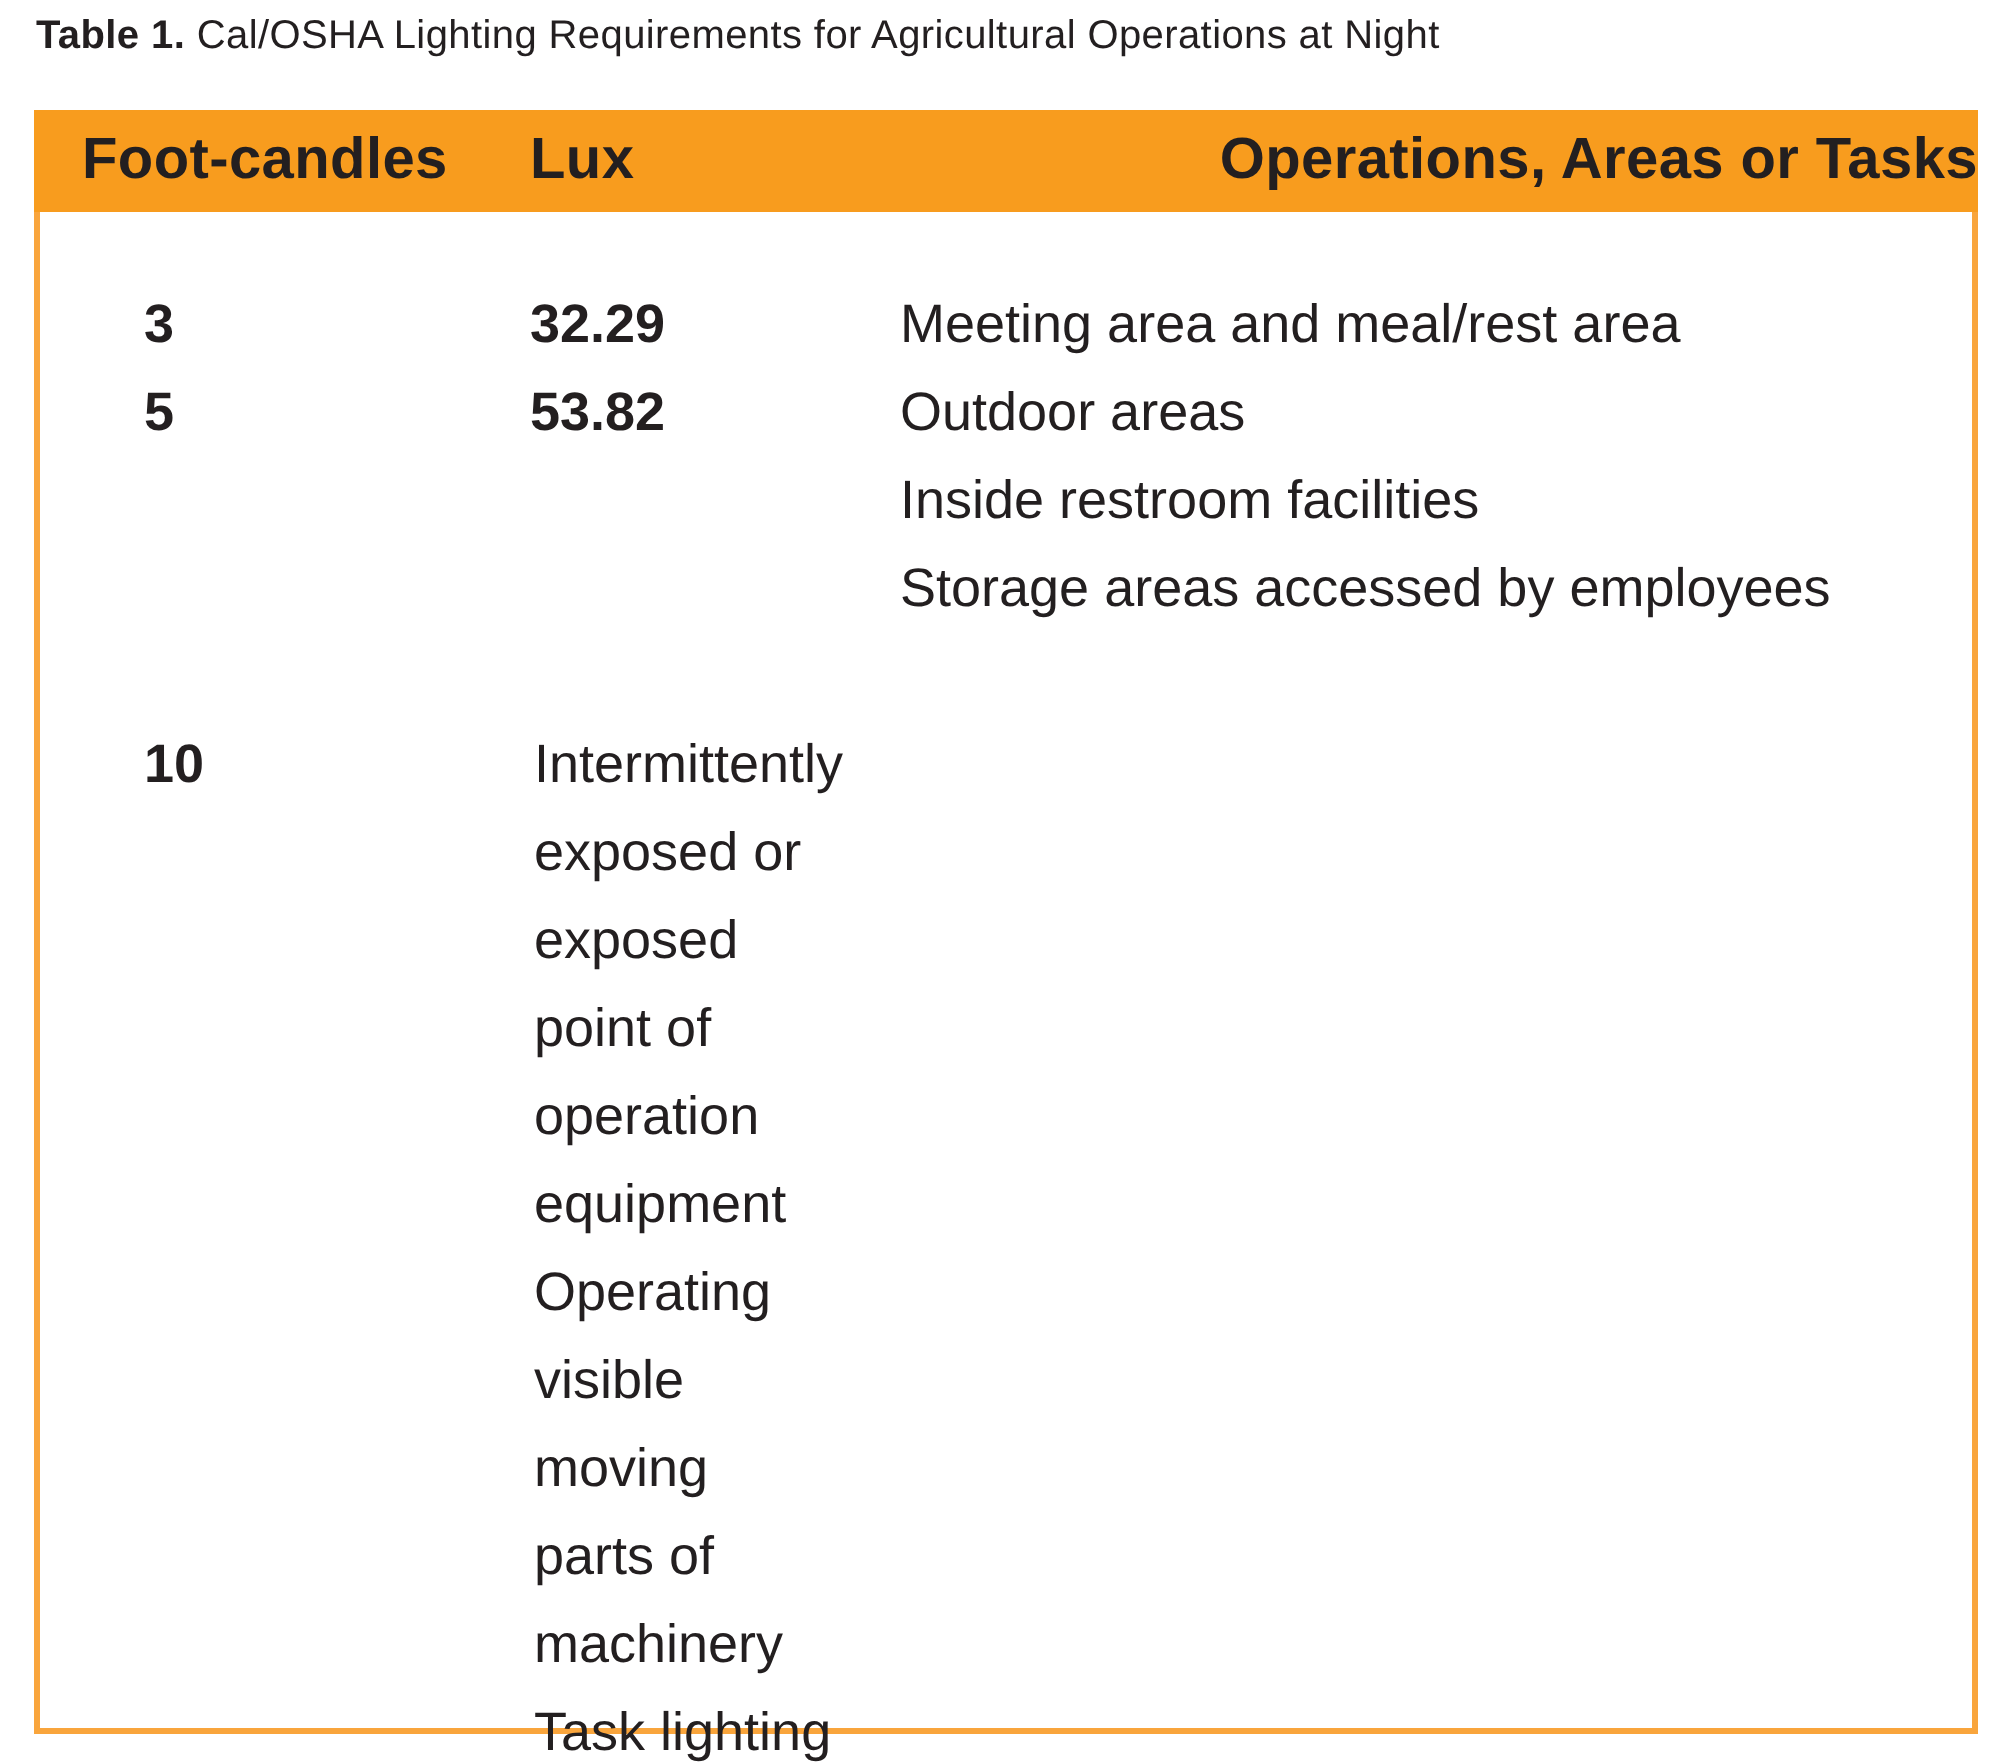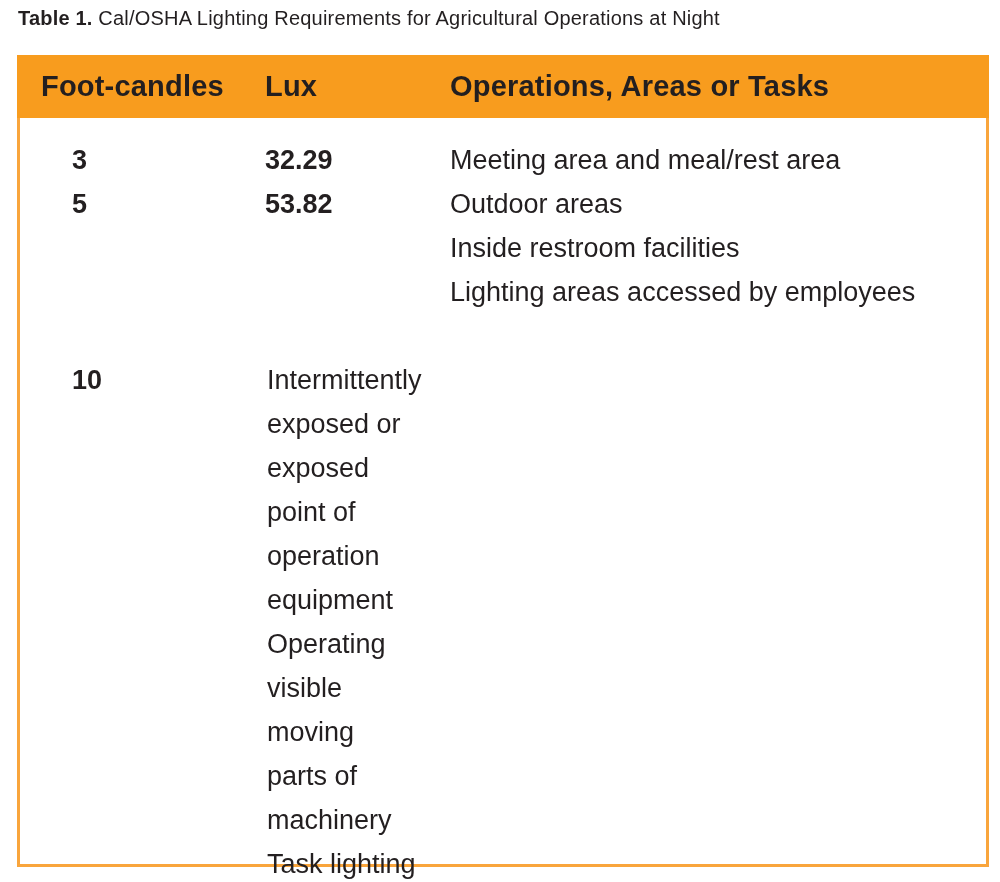--- a/index.html
+++ b/index.html
@@ -36,29 +36,29 @@
     height: 812px;
     background: #ffffff;
     border: 3px solid var(--border, #F9A53C);
   }
 
   
   .thead {
     display: grid;
     grid-template-columns: 248px 183px 1fr;
     align-items: center;
-    height: 63px;
-    margin: -3px -3px 0 -3px;
+    height: 51px;
+    margin: -3px -3px 14px -3px;
     background: var(--header-bg, #F89C1E);
     font-size: 29px;
     font-weight: 700;
     letter-spacing: 0.2px;
   }
   .thead .col1 { padding-left: 24px; }
-  .thead .col3 { padding-left: 2px; }
+  .thead .col3 { padding-left: 2px; text-align: right; }
 
   
   .tbody { padding-top: 20px; }
   .row {
     display: grid;
     grid-template-columns: 245px 183px 1fr;
     align-items: start;
     font-size: 27px;
     line-height: 44px;
   }
@@ -90,21 +90,21 @@
         <div class="col3">
           <p>Meeting area and meal/rest area</p>
         </div>
       </div>
       <div class="row">
         <div class="col1">5</div>
         <div class="col2">53.82</div>
         <div class="col3">
           <p>Outdoor areas</p>
           <p>Inside restroom facilities</p>
-          <p>Lighting areas accessed by employees</p>
+          <p>Storage areas accessed by employees</p>
         </div>
       </div>
       <div class="row">
         <div class="col1">10</div>
         <div class="col3">
           <p>Intermittently exposed or exposed point of operation equipment</p>
           <p>Operating visible moving parts of machinery</p>
           <p>Task lighting for operations involving the use of tools that can potentially cause cuts, lacerations or punches</p>
         </div>
       </div>

